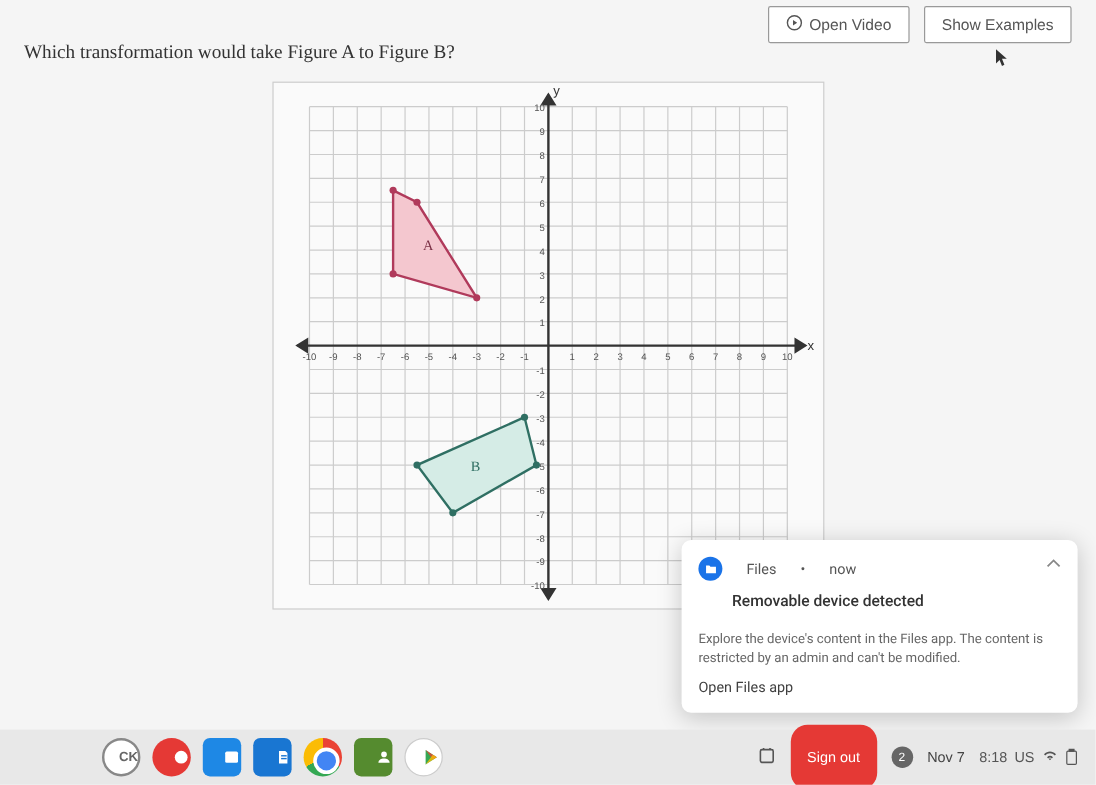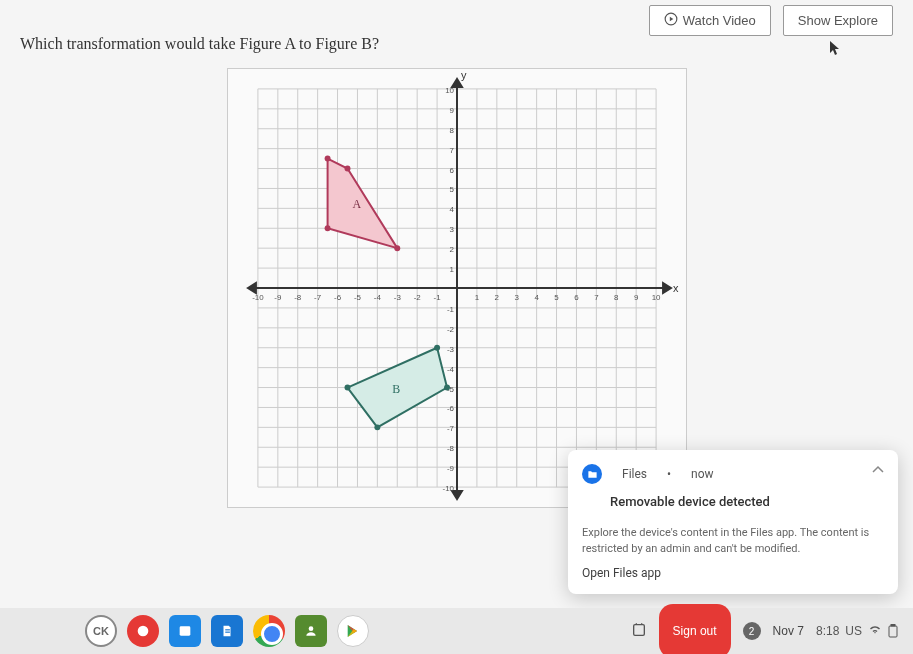--- a/index.html
+++ b/index.html
@@ -124,21 +124,21 @@
     align-items: center;
     gap: 10px;
     margin-left: 70px;
   }
   .task-icon {
     width: 32px;
     height: 32px;
     border-radius: 50%;
     display: flex;
     align-items: center;
-    justify-content: center;
+    justify-content: flex-end;
     font-size: 14px;
   }
   .ck-icon { border: 2px solid #888; color: #666; background:#fff; font-size: 11px; font-weight:bold; }
   .red-icon { background: #e53935; color:#fff; }
   .teal-icon { background: #1e88e5; color:#fff; border-radius:6px;}
   .blue-icon { background: #1976d2; color:#fff; border-radius:6px;}
   .chrome-icon { background: conic-gradient(#ea4335 0 120deg,#34a853 120deg 240deg,#fbbc05 240deg 360deg); position:relative;}
   .chrome-icon::after{content:"";position:absolute;top:8px;left:8px;width:16px;height:16px;background:#4285f4;border:3px solid #fff;border-radius:50%;}
   .green-icon { background: #558b2f; color:#fff; border-radius:6px;}
   .play-icon { background:#fff; border:1px solid #ccc;}
@@ -184,24 +184,24 @@
 
 <div class="content-area">
   <div class="top-buttons">
     <button class="btn-outline">
       <span>
         <svg width="14" height="14" viewBox="0 0 24 24">
             <circle cx="12" cy="12" r="10" fill="none" stroke="#555" stroke-width="2"></circle>
             <path d="M10 8l6 4-6 4z" fill="#555"></path>
           </svg>
       </span>
-      <span>Watch Video</span>
+      <span>Open Video</span>
     </button>
     <button class="btn-outline">
-      <span>Show Explore</span>
+      <span>Show Examples</span>
     </button>
   </div>
   <span class="cursor-arrow">
     <svg width="14" height="16" viewBox="0 0 14 16">
         <path d="M1 1 L1 13 L4 10 L6 15 L8 14 L6 9 L10 9 Z" fill="#333"></path>
       </svg>
   </span>
 
   <div class="question">Which transformation would take Figure A to Figure B?</div>
 

